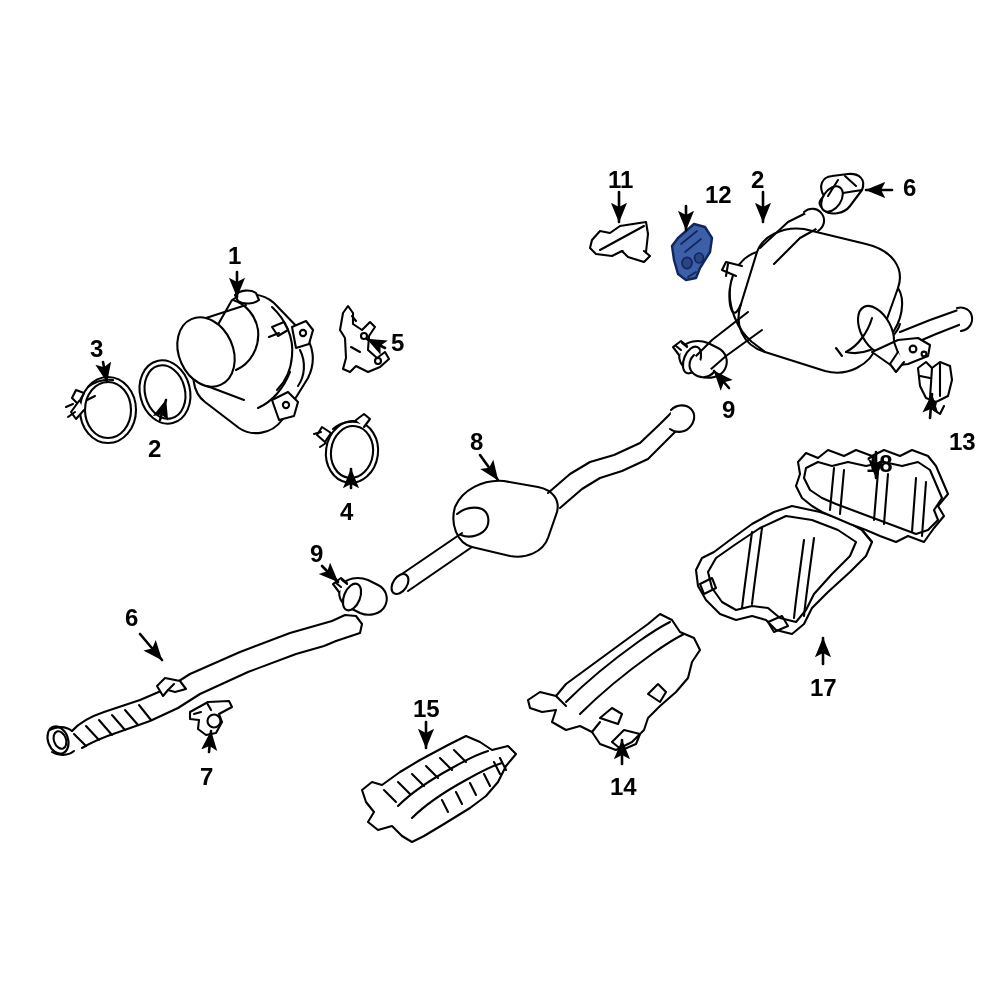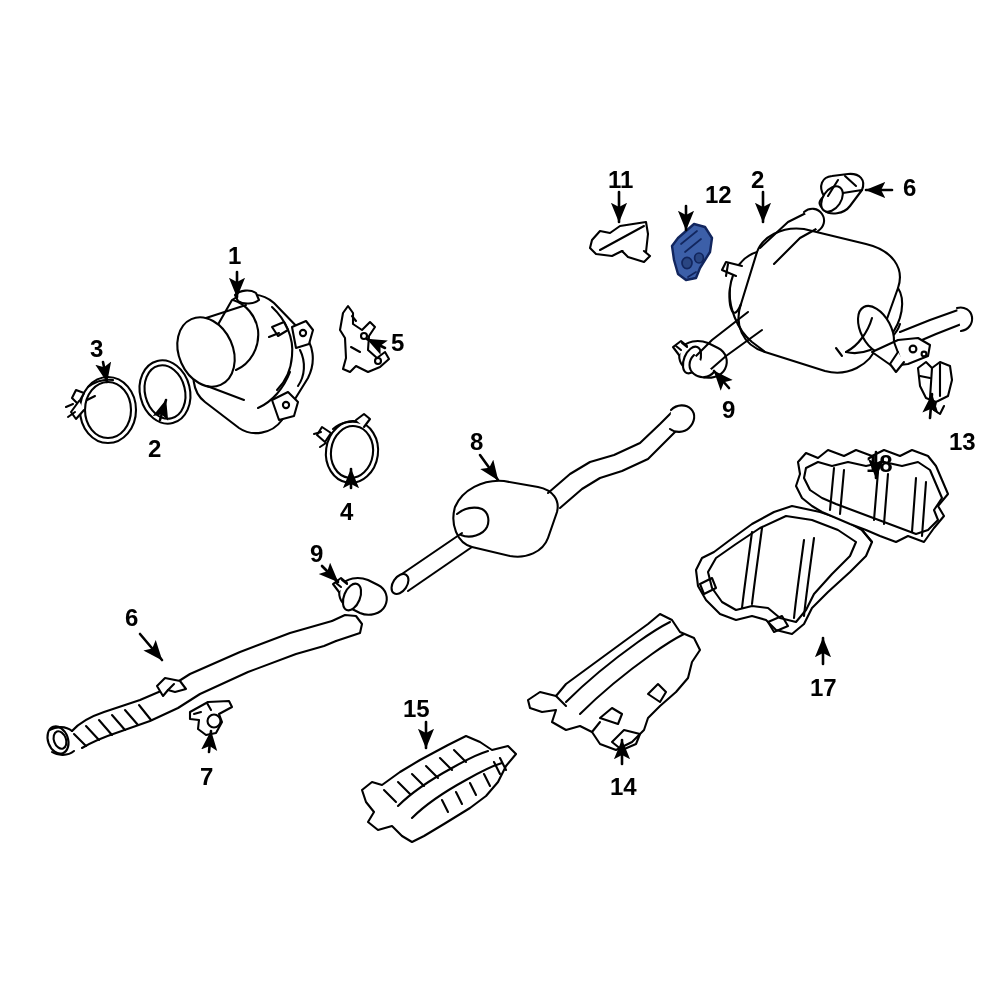--- a/index.html
+++ b/index.html
@@ -339,18 +339,18 @@
   <div class="cal" style="left:125px;top:606px;">6</div>
   <div class="cal" style="left:200px;top:765px;">7</div>
   <div class="cal" style="left:470px;top:430px;">8</div>
   <div class="cal" style="left:310px;top:542px;">9</div>
   <div class="cal" style="left:722px;top:398px;">9</div>
   <div class="cal" style="left:751px;top:168px;">2</div>
   <div class="cal" style="left:608px;top:168px;">11</div>
   <div class="cal" style="left:705px;top:183px;">12</div>
   <div class="cal" style="left:949px;top:430px;">13</div>
   <div class="cal" style="left:903px;top:176px;">6</div>
-  <div class="cal" style="left:403px;top:697px;">15</div>
+  <div class="cal" style="left:413px;top:697px;">15</div>
   <div class="cal" style="left:610px;top:775px;">14</div>
   <div class="cal" style="left:810px;top:676px;">17</div>
   <div class="cal" style="left:866px;top:416px;margin-top:36px;">18</div>
 
 </div>
 
 </body></html>

